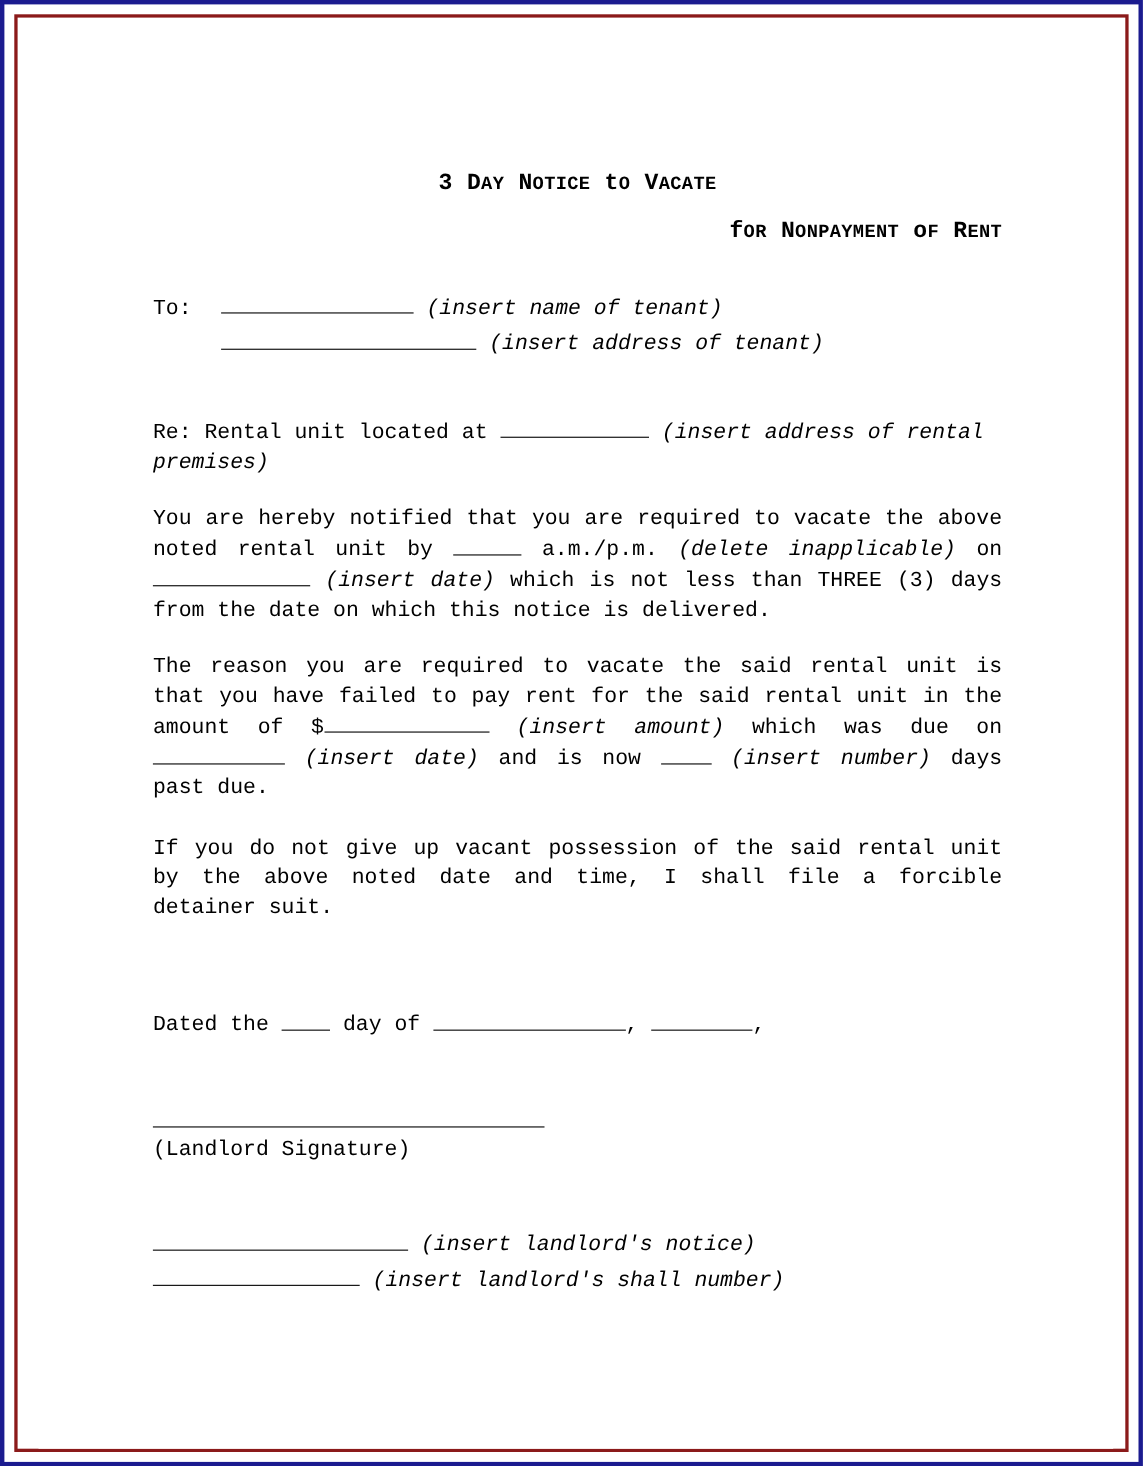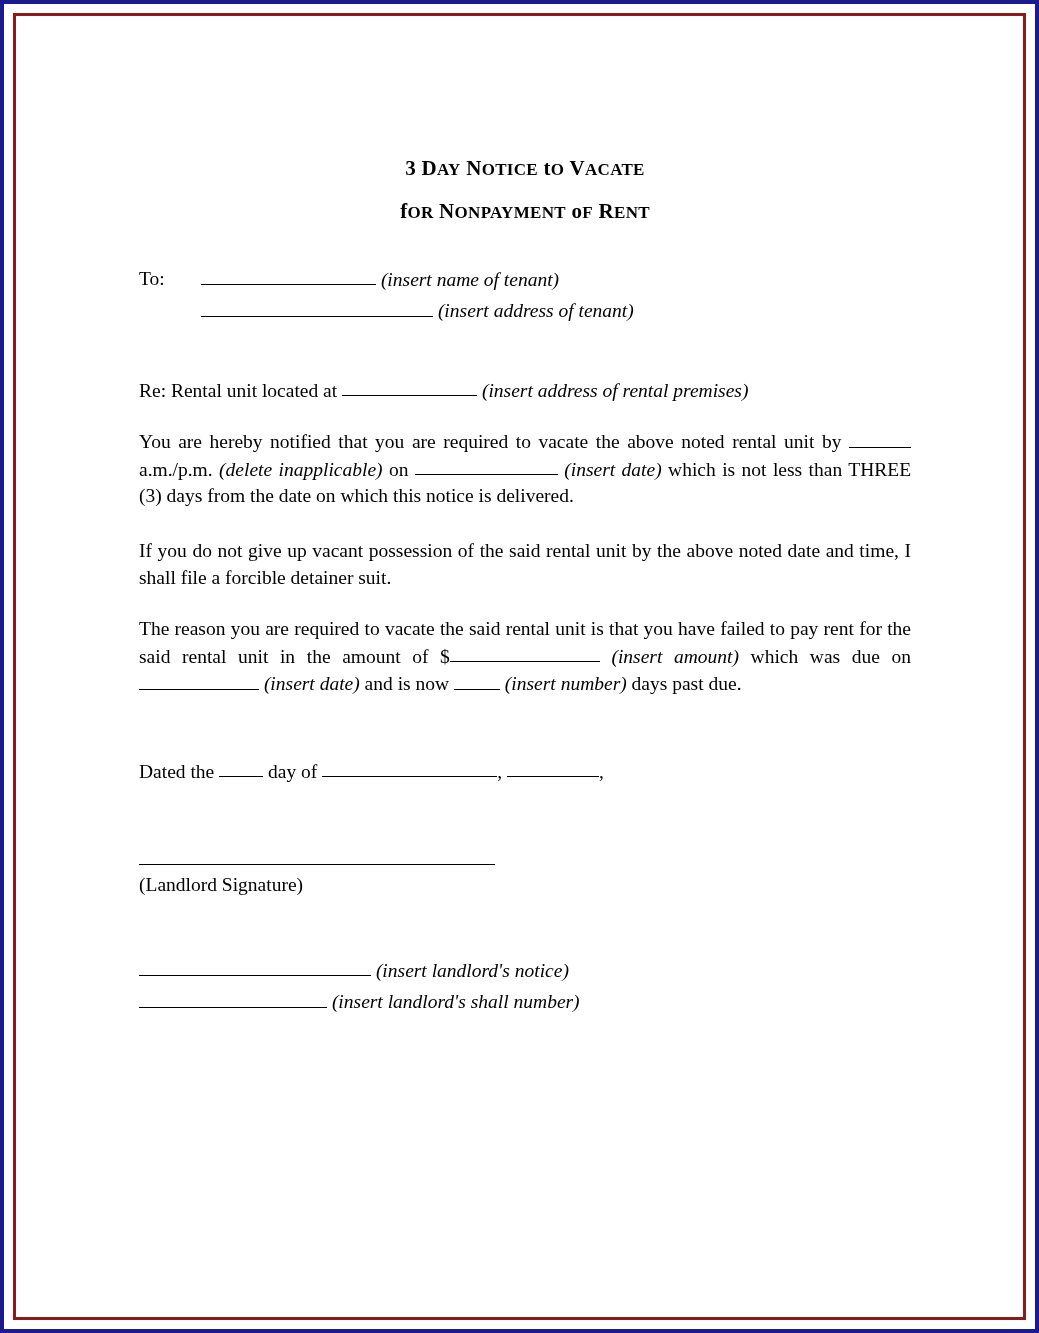--- a/index.html
+++ b/index.html
@@ -14,20 +14,21 @@
   }
   .page-frame {
     position: absolute;
     left: 0;
     top: 0;
     width: 1039px;
     height: 1333px;
     box-sizing: border-box;
     border: 4px solid #1b1b8f;
     background: #ffffff;
+    font-family: Liberation Mono, monospace;
   }
   .page-frame-inner {
     position: absolute;
     left: 9px;
     top: 9px;
     right: 9px;
     bottom: 9px;
     border: 3px solid #8b1a1a;
     box-sizing: border-box;
   }
@@ -51,21 +52,21 @@
   }
   .title-line {
     text-align: center;
     font-weight: bold;
     letter-spacing: 0.3px;
   }
   .title-line .first {
     font-size: 21px;
   }
   .title-1 { margin-bottom: 14px; }
-  .title-2 { margin-bottom: 40px; }
+  .title-2 { margin-bottom: 40px; text-align: right; }
 
   .blank {
     display: inline-block;
     border-bottom: 1px solid #000;
     vertical-align: baseline;
     height: 0.95em;
   }
   .ital { font-style: italic; }
 
   .to-block { margin-bottom: 17px; }
@@ -80,21 +81,21 @@
   .row-gap { height: 4px; }
 
   .re-block { margin-top: 52px; }
 
   .para {
     margin-top: 24px;
     text-align: justify;
   }
   .para.tight { margin-top: 28px; }
 
-  .dated-block { margin-top: 60px; }
+  .dated-block { margin-top: 78px; }
 
   .sig-area { margin-top: 78px; }
   .sig-lines {
     display: flex;
     gap: 95px;
   }
   .sig-col-a { width: 356px; }
   .sig-col-b { width: 300px; }
   .sig-rule {
     border-bottom: 1.6px solid #000;
@@ -143,38 +144,38 @@
 
       <div class="para">
         <span>You are hereby notified that you are required to vacate the above noted rental unit by</span>
         <span class="blank" style="width:62px;"></span>
         <span>a.m./p.m.</span>
         <span class="ital">(delete inapplicable)</span>
         <span>on</span>
         <span class="blank" style="width:143px;"></span>
         <span class="ital">(insert date)</span>
         <span>which is not less than THREE (3) days from the date on which this notice is delivered.</span>
-      </div>
-
-      <div class="para tight">
-        <span>If you do not give up vacant possession of the said rental unit by the above noted date and time, I shall file a forcible detainer suit.</span>
       </div>
 
       <div class="para">
         <span>The reason you are required to vacate the said rental unit is that you have failed to pay rent for the said rental unit in the amount of $</span><span class="blank" style="width:150px;"></span>
         <span class="ital">(insert amount)</span>
         <span>which was due on</span>
         <span class="blank" style="width:120px;"></span>
         <span class="ital">(insert date)</span>
         <span>and is now</span>
         <span class="blank" style="width:46px;"></span>
         <span class="ital">(insert number)</span>
         <span>days past due.</span>
       </div>
 
+      <div class="para tight">
+        <span>If you do not give up vacant possession of the said rental unit by the above noted date and time, I shall file a forcible detainer suit.</span>
+      </div>
+
       <div class="dated-block">
         <span>Dated the</span>
         <span class="blank" style="width:44px;"></span>
         <span>day of</span>
         <span class="blank" style="width:175px;"></span><span>,</span>
         <span class="blank" style="width:92px;"></span><span>,</span>
       </div>
 
       <div class="sig-area">
         <div class="sig-lines">

